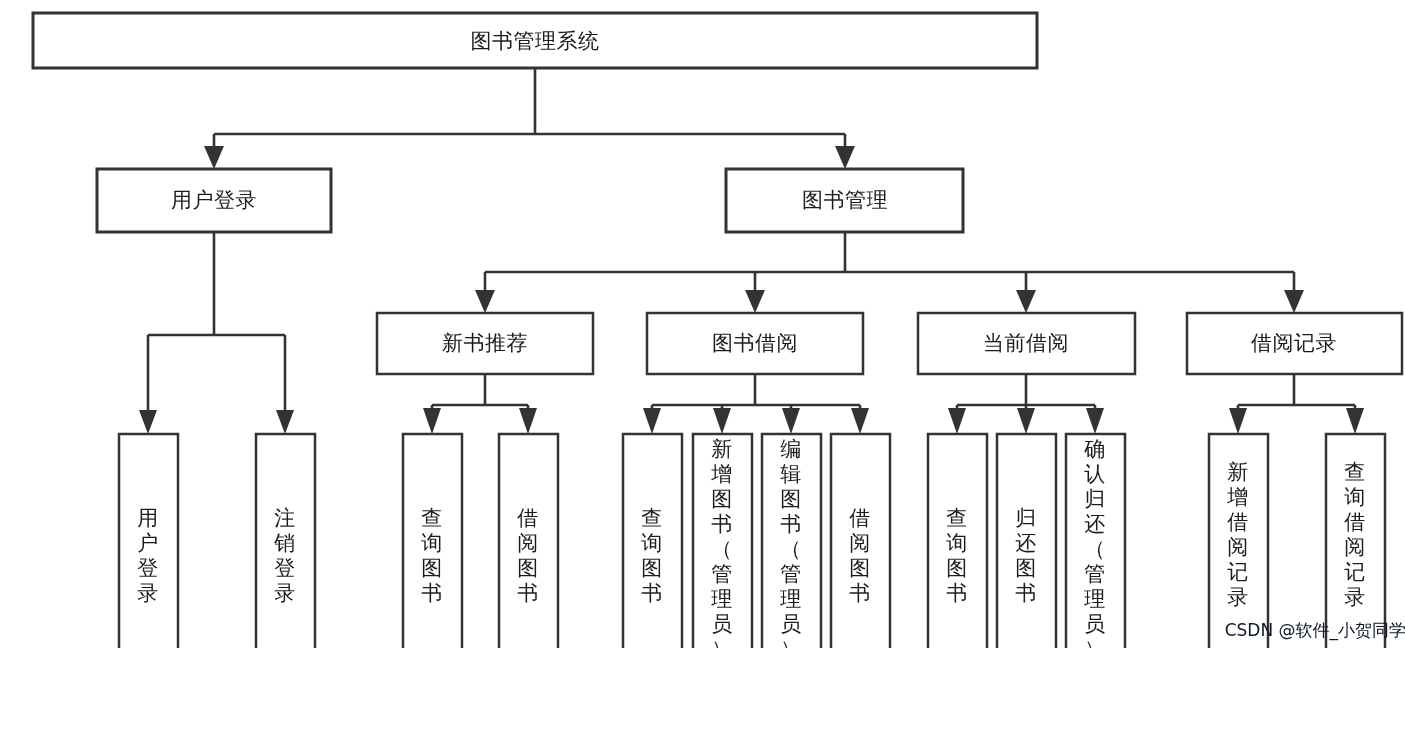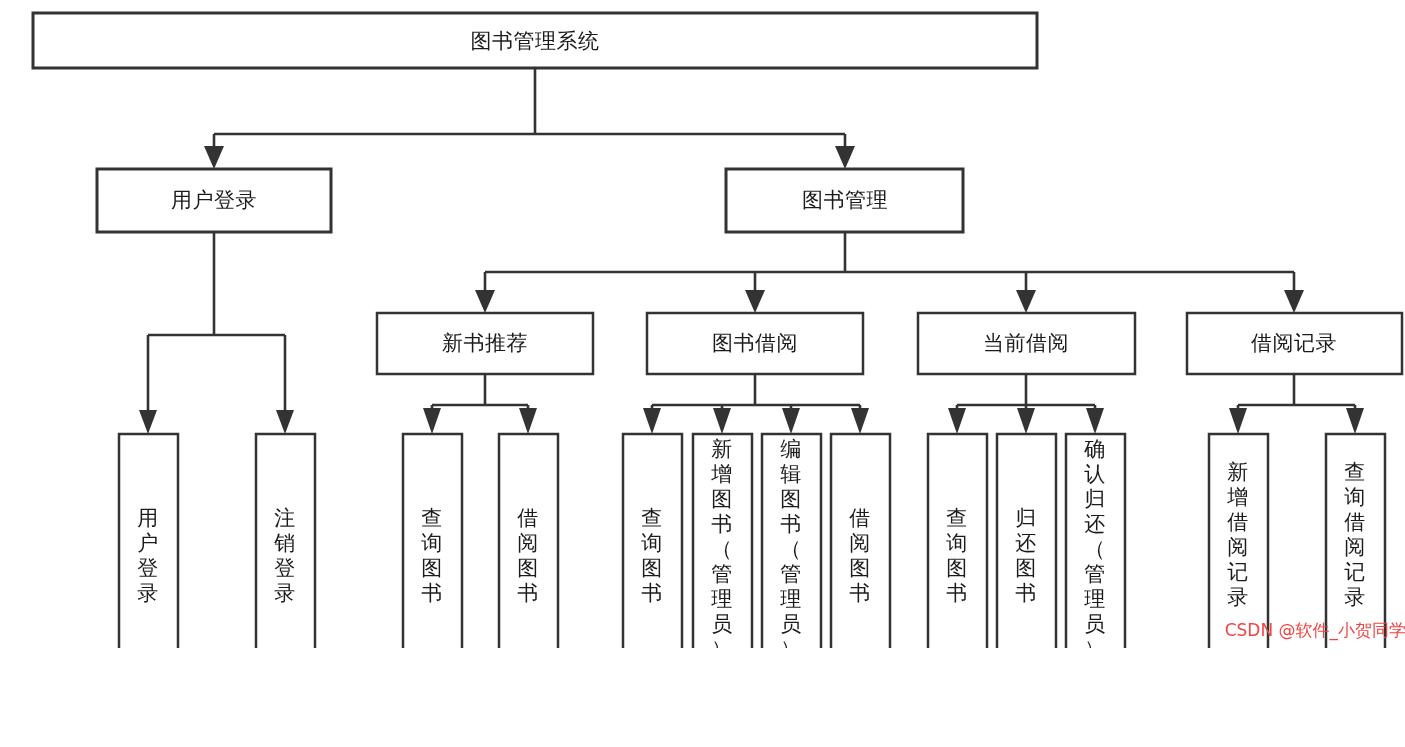--- a/index.html
+++ b/index.html
@@ -61,21 +61,21 @@
     fill: #1b1b1b;
     text-anchor: middle;
     letter-spacing: 0.5px;
   }
   .watermark {
     position: absolute;
     right: 14px;
     bottom: 6px;
     font-family: "DejaVu Sans", "Liberation Sans", sans-serif;
     font-size: 17px;
-    color: #ef4444;
+    color: #0f172a;
     white-space: nowrap;
     pointer-events: none;
     user-select: none;
   }
 </style>
 </head>
 <body>
 
 <div id="diagram-root">
 

